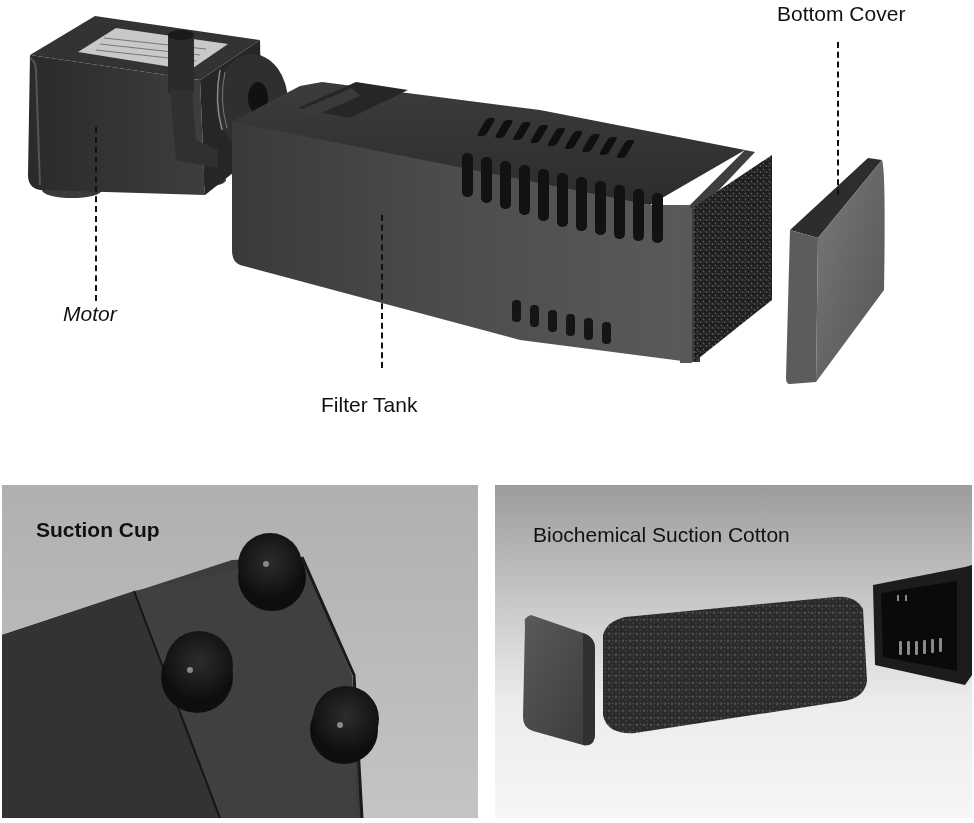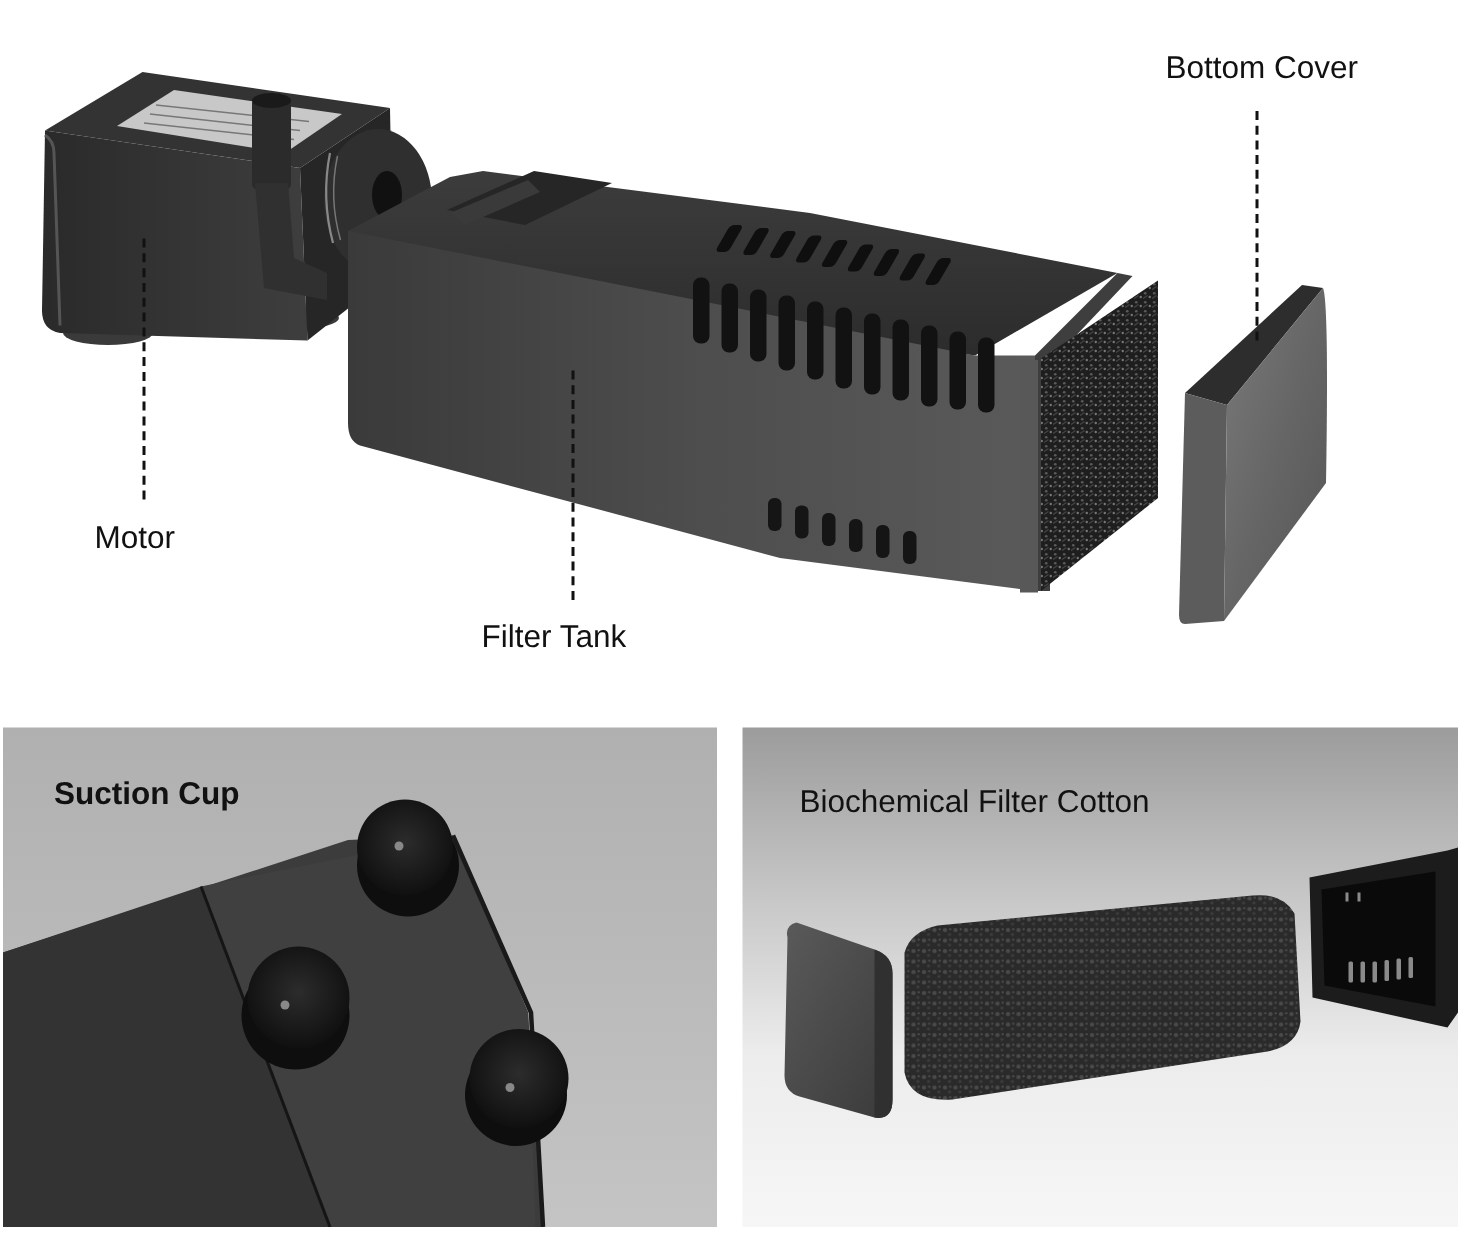--- a/index.html
+++ b/index.html
@@ -1,17 +1,17 @@
 <!DOCTYPE html>
 <html><head>
 <meta charset="utf-8">
 <style>
   html,body{margin:0;padding:0;background:#ffffff;}
   body{width:974px;height:823px;position:relative;overflow:hidden;font-family:"Liberation Sans",sans-serif;}
-  .abs{position:absolute;margin-top:32px;}
+  .abs{position:absolute;}
   .label{position:absolute;color:#111;font-size:21px;white-space:nowrap;line-height:1;}
   .dash{position:absolute;width:0;border-left:2px dashed #111;}
   svg{position:absolute;left:0;top:0;}
   .panel{position:absolute;overflow:hidden;}
   .panel-label{position:absolute;color:#111;font-size:21px;white-space:nowrap;line-height:1;}
 </style>
 </head>
 <body>
 
 <div class="abs" style="left:0;top:0;width:974px;height:470px;">
@@ -126,24 +126,24 @@
       <polygon points="790,230 868,158 882,160 818,238" fill="#2d2d2d"></polygon>
       <path d="M790 230 L818 238 L816 382 L790 384 Q786 384 786 378 Z" fill="#5c5c5c"></path>
       <path d="M818 238 L882 160 Q886 170 884 290 L816 382 Z" fill="url(#coverFace)"></path>
     </g>
   </svg>
 
   <div class="label" style="left:777px;top:3px;">Bottom Cover</div>
   <div class="dash" style="left:837px;top:42px;height:153px;"></div>
 
   <div class="dash" style="left:95px;top:127px;height:174px;"></div>
-  <div class="label" style="left:63px;top:316px;">Motor</div>
+  <div class="label" style="left:63px;top:303px;font-style:italic;">Motor</div>
 
   <div class="dash" style="left:381px;top:215px;height:153px;"></div>
-  <div class="label" style="left:321px;top:382px;">Filter Tank</div>
+  <div class="label" style="left:321px;top:394px;">Filter Tank</div>
 </div>
 
 <div class="panel" style="left:2px;top:485px;width:476px;height:333px;background:linear-gradient(180deg,#b0b0b0 0%,#bcbcbc 60%,#c4c4c4 100%);">
   <svg width="476" height="333" viewBox="0 0 476 333">
     <defs>
       <radialGradient id="cupG" cx="0.5" cy="0.45" r="0.6">
         <stop offset="0" stop-color="#2c2c2c"></stop>
         <stop offset="1" stop-color="#0d0d0d"></stop>
       </radialGradient>
     </defs>
@@ -193,14 +193,14 @@
       <rect x="404" y="156" width="3" height="14" rx="1"></rect>
       <rect x="412" y="156" width="3" height="14" rx="1"></rect>
       <rect x="420" y="156" width="3" height="14" rx="1"></rect>
       <rect x="428" y="155" width="3" height="14" rx="1"></rect>
       <rect x="436" y="154" width="3" height="14" rx="1"></rect>
       <rect x="444" y="153" width="3" height="14" rx="1"></rect>
       <rect x="402" y="110" width="2" height="6"></rect>
       <rect x="410" y="110" width="2" height="6"></rect>
     </g>
   </svg>
-  <div class="panel-label" style="left:38px;top:39px;">Biochemical Filter Cotton</div>
+  <div class="panel-label" style="left:38px;top:39px;">Biochemical Suction Cotton</div>
 </div>
 
 </body></html>

